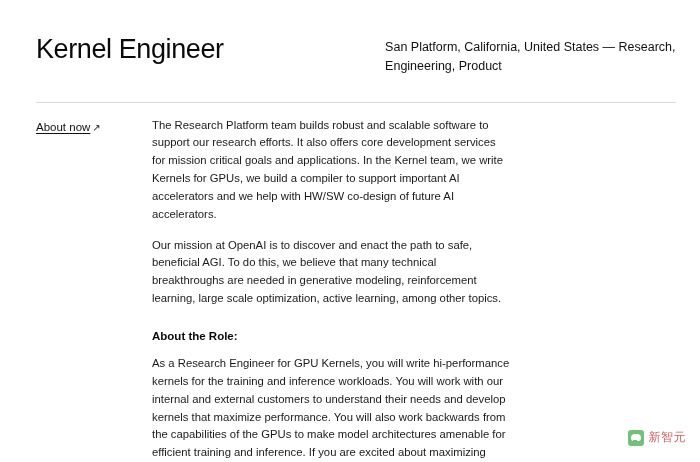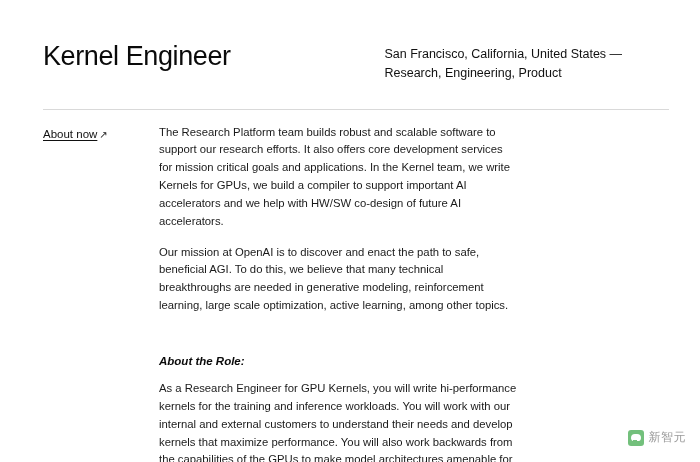--- a/index.html
+++ b/index.html
@@ -13,21 +13,21 @@
     background: #ffffff;
     font-family: "Liberation Sans", sans-serif;
     color: #111111;
     overflow: hidden;
     position: relative;
   }
   .page {
     position: relative;
     width: 700px;
     height: 462px;
-    padding: 7px;
+    padding: 0;
   }
   
   .header {
     display: flex;
     align-items: flex-start;
     padding: 28px 24px 0 36px;
   }
   .job-title {
     font-size: 27px;
     font-weight: 400;
@@ -81,22 +81,21 @@
     padding-top: 0px;
   }
   .section-heading {
     font-size: 11.5px;
     font-weight: bold;
     color: #0a0a0a;
     margin: 0 0 11px 0;
     line-height: 1.4;
   }
   .section-heading.spaced {
-    margin-top: 38px;
-    font-style: italic;
+    margin-top: 20px;
   }
   .para {
     font-size: 11.3px;
     line-height: 1.58;
     color: #1a1a1a;
     margin: 0 0 13px 0;
   }
   .para:last-child { margin-bottom: 0; }
   
   .watermark {
@@ -131,33 +130,33 @@
     position: absolute;
     left: 5.5px;
     top: 10.5px;
     width: 4px;
     height: 3px;
     background: #3ea94a;
     border-radius: 0 0 2px 2px;
   }
   .wm-text {
     font-size: 12px;
-    color: #737373;
+    color: #b91c1c;
     font-family: "DejaVu Sans", sans-serif;
     letter-spacing: 0.5px;
   }
 </style>
 </head>
 <body>
 
 <div class="page">
 
   <div class="header">
     <h1 class="job-title">Kernel Engineer</h1>
-    <div class="job-meta">San Francisco, California, United States — Research, Engineering, Product</div>
+    <div class="job-meta">San Platform, California, United States — Research, Engineering, Product</div>
   </div>
 
   <hr class="divider">
 
   <div class="body-wrap">
 
     <div class="left-col">
       <a class="apply-link">
         <span>About now</span><span class="apply-arrow">↗</span>
       </a>

